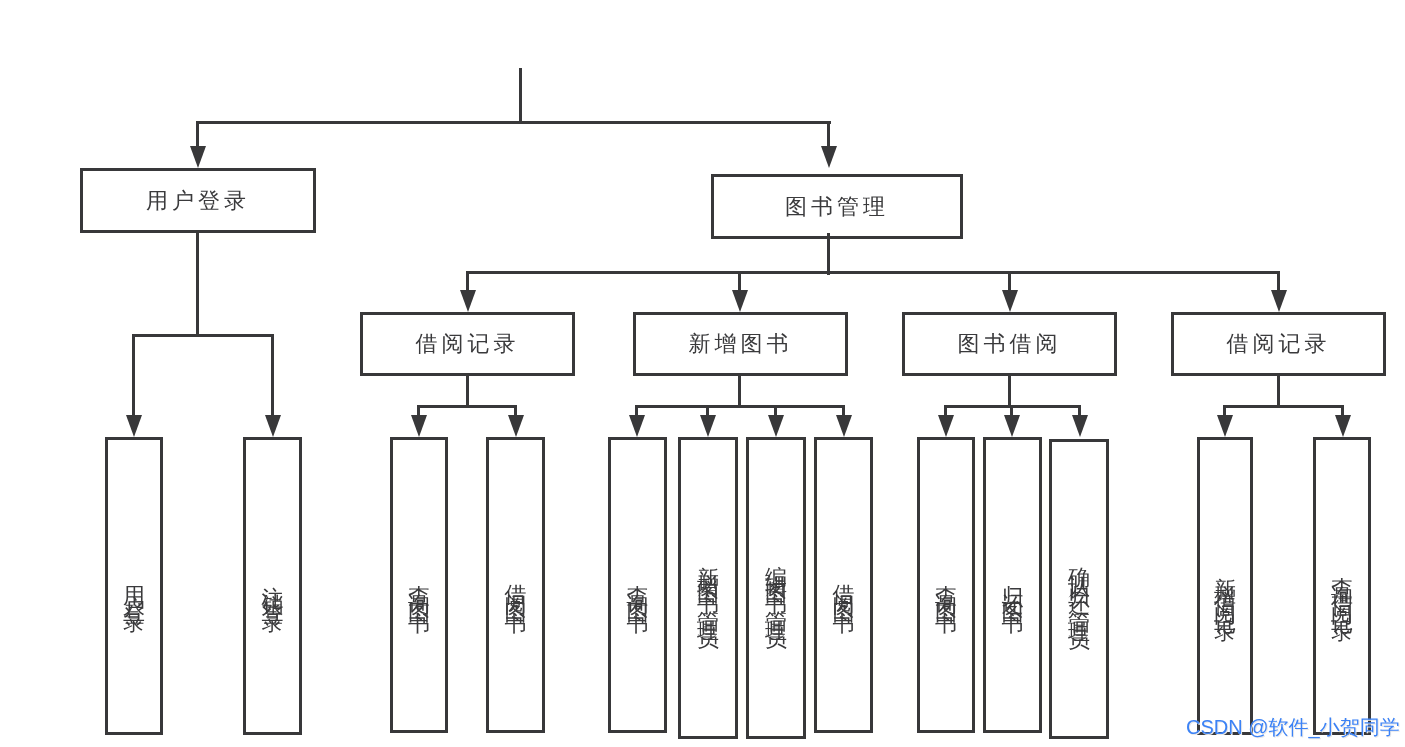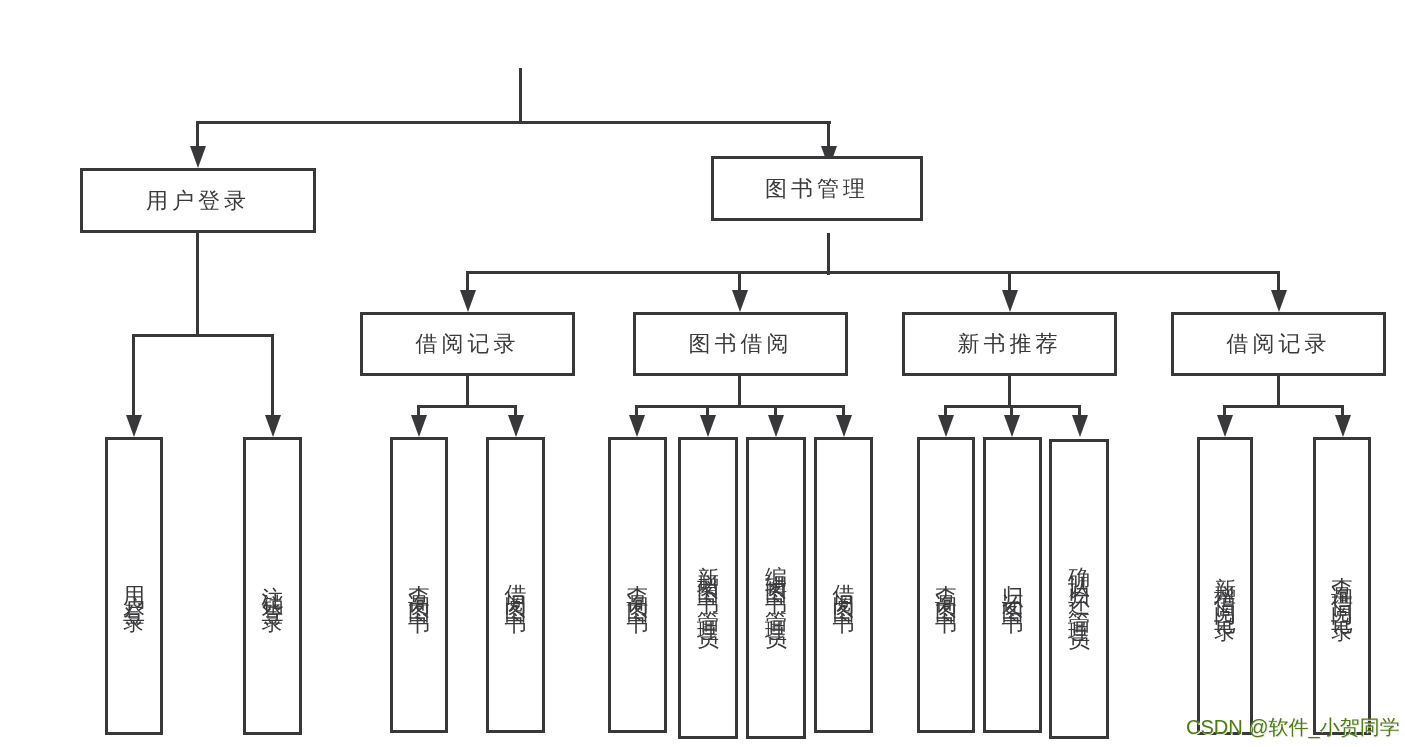--- a/index.html
+++ b/index.html
@@ -42,21 +42,21 @@
     width: 0; height: 0;
     border-left: 8px solid transparent;
     border-right: 8px solid transparent;
     border-top: 22px solid #38383a;
   }
   .watermark {
     position: absolute;
     left: 1186px;
     top: 714px;
     font-size: 20px;
-    color: #4d7c0f;
+    color: #3b82f6;
     text-shadow: 1px 1px 0 #e8e8e8;
     white-space: nowrap;
     z-index: 5;
   }
 </style>
 </head>
 <body>
 
 <div id="canvas">
 
@@ -64,21 +64,21 @@
   <div class="vline" style="left:519px; top:68px; height:55px;"></div>
   <div class="hline" style="left:196px; top:121px; width:635px;"></div>
   <div class="vline" style="left:196px; top:121px; height:28px;"></div>
   <div class="arrow" style="left:190px; top:146px;"></div>
   <div class="vline" style="left:827px; top:121px; height:28px;"></div>
   <div class="arrow" style="left:821px; top:146px;"></div>
 
   <div class="box hbox" style="left:80px; top:168px; width:236px; height:65px;">
     <span>用户登录</span>
   </div>
-  <div class="box hbox" style="left:711px; top:156px; width:212px; height:65px;">
+  <div class="box hbox" style="left:711px; top:174px; width:252px; height:65px;">
     <span>图书管理</span>
   </div>
 
   <div class="vline" style="left:196px; top:233px; height:104px;"></div>
   <div class="hline" style="left:132px; top:334px; width:142px;"></div>
   <div class="vline" style="left:132px; top:334px; height:85px;"></div>
   <div class="arrow" style="left:126px; top:415px;"></div>
   <div class="vline" style="left:271px; top:334px; height:85px;"></div>
   <div class="arrow" style="left:265px; top:415px;"></div>
 
@@ -90,24 +90,24 @@
   <div class="arrow" style="left:732px; top:290px;"></div>
   <div class="vline" style="left:1008px; top:271px; height:22px;"></div>
   <div class="arrow" style="left:1002px; top:290px;"></div>
   <div class="vline" style="left:1277px; top:271px; height:22px;"></div>
   <div class="arrow" style="left:1271px; top:290px;"></div>
 
   <div class="box hbox" style="left:360px; top:312px; width:215px; height:64px;">
     <span>借阅记录</span>
   </div>
   <div class="box hbox" style="left:633px; top:312px; width:215px; height:64px;">
-    <span>图书借阅</span>
+    <span>新增图书</span>
   </div>
   <div class="box hbox" style="left:902px; top:312px; width:215px; height:64px;">
-    <span>新书推荐</span>
+    <span>图书借阅</span>
   </div>
   <div class="box hbox" style="left:1171px; top:312px; width:215px; height:64px;">
     <span>借阅记录</span>
   </div>
 
   <div class="vline" style="left:466px; top:376px; height:32px;"></div>
   <div class="hline" style="left:417px; top:405px; width:100px;"></div>
   <div class="vline" style="left:417px; top:405px; height:14px;"></div>
   <div class="arrow" style="left:411px; top:415px;"></div>
   <div class="vline" style="left:514px; top:405px; height:14px;"></div>

